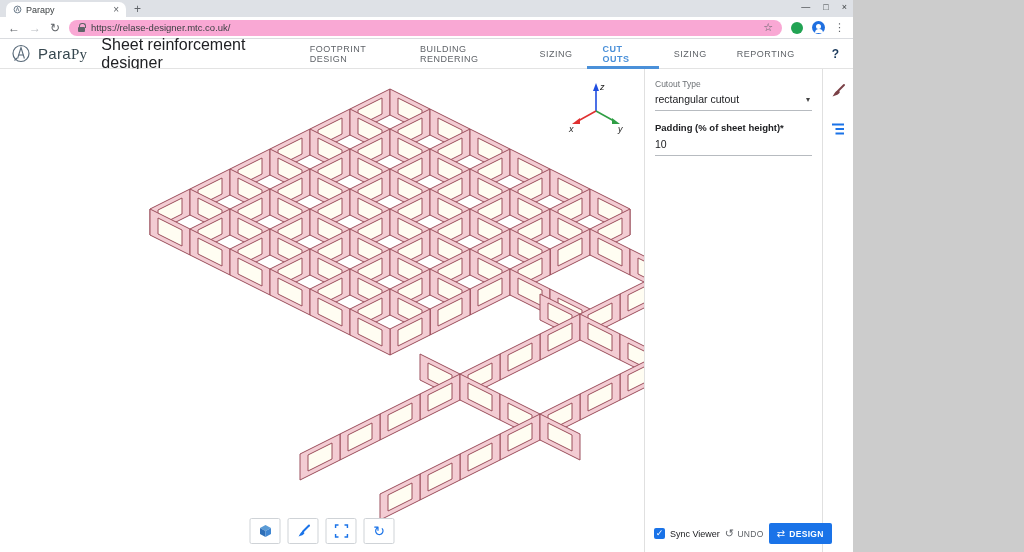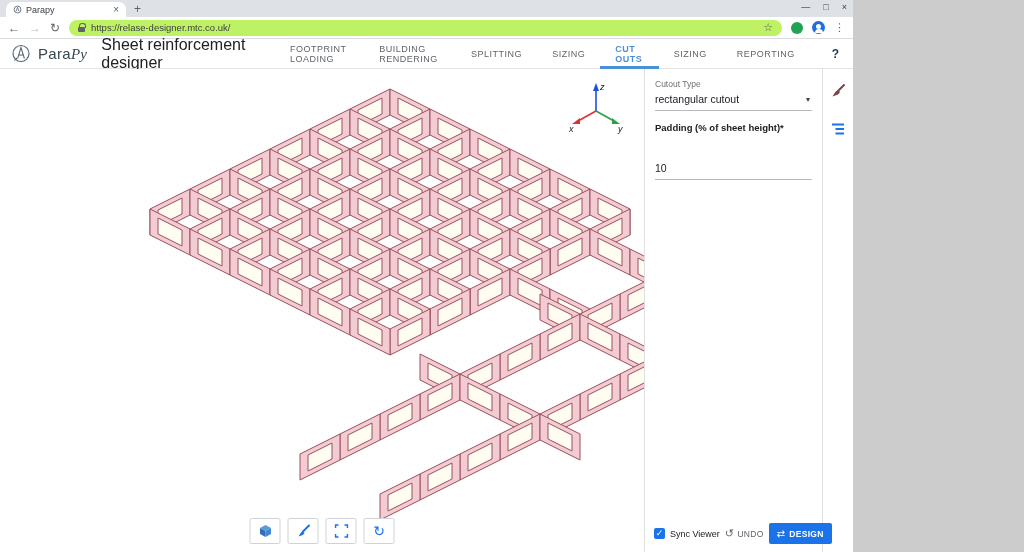--- a/index.html
+++ b/index.html
@@ -11,56 +11,56 @@
   .tab { height:15px; width:120px; background:#fff; border-radius:7px 7px 0 0; display:flex; align-items:center; gap:4px; padding:0 7px; font-size:9px; color:#3c4043; margin-left:6px; }
   .tab-title { flex:1; white-space:nowrap; overflow:hidden; }
   .tab-close { color:#5f6368; font-size:10px; }
   .newtab { font-size:12px; color:#5f6368; padding:0 8px 1px; }
   .win-controls { position:absolute; right:6px; top:2px; display:flex; gap:13px; font-size:9px; color:#3c4043; }
   .win-controls span { cursor:pointer; }
 
   .toolbar { height:22px; background:#fff; border-bottom:1px solid #dadce0; display:flex; align-items:center; padding:0 8px; gap:9px; }
   .navico { font-size:12px; color:#5f6368; line-height:1; cursor:pointer; }
   .navico.dim { color:#b8bcc1; }
-  .url-pill { flex:1; height:16px; background:#bef264; border-radius:8px; display:flex; align-items:center; gap:6px; padding:0 9px; }
+  .url-pill { flex:1; height:16px; background:#f9a8d4; border-radius:8px; display:flex; align-items:center; gap:6px; padding:0 9px; }
   .lock { width:7px; height:5px; background:#5f6368; border-radius:1px; position:relative; margin-top:3px; }
   .lock:before { content:""; position:absolute; top:-4px; left:1px; width:5px; height:4px; border:1.4px solid #5f6368; border-bottom:none; border-radius:3px 3px 0 0; }
   .url-text { font-size:9.5px; color:#3c4043; flex:1; white-space:nowrap; overflow:hidden; }
   .star { margin-left:auto; font-size:11px; color:#5f6368; cursor:pointer; }
   .ext-green { width:12px; height:12px; border-radius:50%; background:#21a353; cursor:pointer; }
   .avatar-blue { width:13px; height:13px; border-radius:50%; background:#1f6fe0; position:relative; cursor:pointer; }
   .avatar-blue:before { content:""; position:absolute; left:4px; top:2.5px; width:5px; height:5px; border-radius:50%; background:#fff; }
   .avatar-blue:after { content:""; position:absolute; left:2.5px; top:8px; width:8px; height:4px; border-radius:4px 4px 0 0; background:#fff; }
   .kebab { font-size:11px; color:#5f6368; cursor:pointer; }
 
   
   .appheader { height:30px; display:flex; align-items:center; border-bottom:1px solid #e3e3e3; padding:0 10px; background:#fff; }
   .brand { display:flex; align-items:center; gap:6px; }
   .brand-text { font-size:15px; color:#36474f; letter-spacing:0.3px; }
-  .brand-text .it { font-style:italic; font-family:"Liberation Serif", serif; }
+  .brand-text .it { font-family:"Liberation Serif", serif; }
   .app-title { font-size:16px; color:#202124; margin-left:14px; }
   .navtabs { margin-left:auto; display:flex; height:30px; }
   .nav-item { font-size:9px; letter-spacing:0.5px; color:#5f6368; padding:0 15px; display:flex; align-items:center; cursor:pointer; border-bottom:3px solid transparent; border-top:3px solid transparent; }
   .nav-item.active { color:#4a90d9; border-bottom-color:#4a90d9; font-weight:bold; }
   .help { margin:0 4px 0 22px; font-size:12px; font-weight:bold; color:#1b3a5c; cursor:pointer; }
 
   
   .content { display:flex; height:483px; }
   .viewer { position:relative; flex:1; background:#fff; overflow:hidden; }
   .viewer svg.lattice { position:absolute; left:0; top:0; }
   .triad { position:absolute; right:18px; top:8px; }
   .viewer-buttons { position:absolute; left:50%; bottom:8px; transform:translateX(-50%); display:flex; gap:7px; }
   .vbtn { width:31px; height:26px; background:#fff; border:1px solid #cfd3d7; border-radius:2px; display:flex; align-items:center; justify-content:center; color:#1a73e8; font-size:14px; cursor:pointer; }
 
   .options { width:178px; border-left:1px solid #e0e0e0; position:relative; padding:10px 10px 4px; background:#fff; }
   .f-label { font-size:8.5px; color:#6d7175; }
   .f-select { display:flex; align-items:center; justify-content:space-between; font-size:10.5px; color:#202124; border-bottom:1px solid #b7bbc0; padding:4px 2px 5px 0; cursor:pointer; }
   .f-caret { font-size:8px; color:#444; }
   .f-label2 { font-size:9.5px; font-weight:bold; color:#202124; margin-top:11px; }
-  .f-input { width:100%; border:none; border-bottom:1px solid #b7bbc0; font-size:10.5px; color:#202124; padding:5px 0 5px; outline:none; font-family:"Liberation Sans", sans-serif; background:transparent;margin-top:24px; }
+  .f-input { width:100%; border:none; border-bottom:1px solid #b7bbc0; font-size:10.5px; color:#202124; padding:5px 0 5px; outline:none; font-family:"Liberation Sans", sans-serif; background:transparent; }
 
   .options-footer { position:absolute; left:9px; right:7px; bottom:8px; display:flex; align-items:center; gap:5px; }
   .checkbox { width:11px; height:11px; background:#1a73e8; border-radius:2px; color:#fff; font-size:9px; line-height:11px; text-align:center; cursor:pointer; flex:none; }
   .sync-label { font-size:9px; color:#202124; white-space:nowrap; }
   .undo { margin-left:auto; display:flex; align-items:center; gap:3px; color:#5f6368; font-size:8.5px; letter-spacing:0.3px; cursor:pointer; white-space:nowrap; }
   .undo-ico { font-size:11px; }
   .apply-btn { background:#1a73e8; color:#fff; border:none; border-radius:2px; font-size:8.5px; font-weight:bold; letter-spacing:0.3px; padding:5px 8px; display:flex; align-items:center; gap:4px; cursor:pointer; font-family:"Liberation Sans", sans-serif; }
   .apply-ico { font-size:10px; font-weight:normal; }
 
   .rail { width:31px; border-left:1px solid #e0e0e0; background:#fff; display:flex; flex-direction:column; align-items:center; padding-top:14px; gap:18px; }
@@ -107,23 +107,22 @@
       <svg width="22" height="22" viewBox="0 0 22 22">
         <circle cx="11" cy="10.5" r="8" fill="none" stroke="#5a6b7a" stroke-width="1.2"></circle>
         <path d="M7.6 15.5 L11 4.5 L14.4 15.5" fill="none" stroke="#5a6b7a" stroke-width="1.1"></path>
         <path d="M8.6 12 L13.4 12" stroke="#5a6b7a" stroke-width="1.1"></path>
         <path d="M4.5 17.5 L7 15" stroke="#5a6b7a" stroke-width="1.1"></path>
       </svg>
       <span class="brand-text"><span>Para</span><span class="it">Py</span></span>
     </div>
     <span class="app-title">Sheet reinforcement designer</span>
     <div class="navtabs">
-      <div class="nav-item">FOOTPRINT LOADING</div>
+      <div class="nav-item">FOOTPRINT DESIGN</div>
       <div class="nav-item">BUILDING RENDERING</div>
-      <div class="nav-item">SPLITTING</div>
       <div class="nav-item">SIZING</div>
       <div class="nav-item active">CUT OUTS</div>
       <div class="nav-item">SIZING</div>
       <div class="nav-item">REPORTING</div>
     </div>
     <span class="help">?</span>
   </div>
 
   <div class="content">
 

